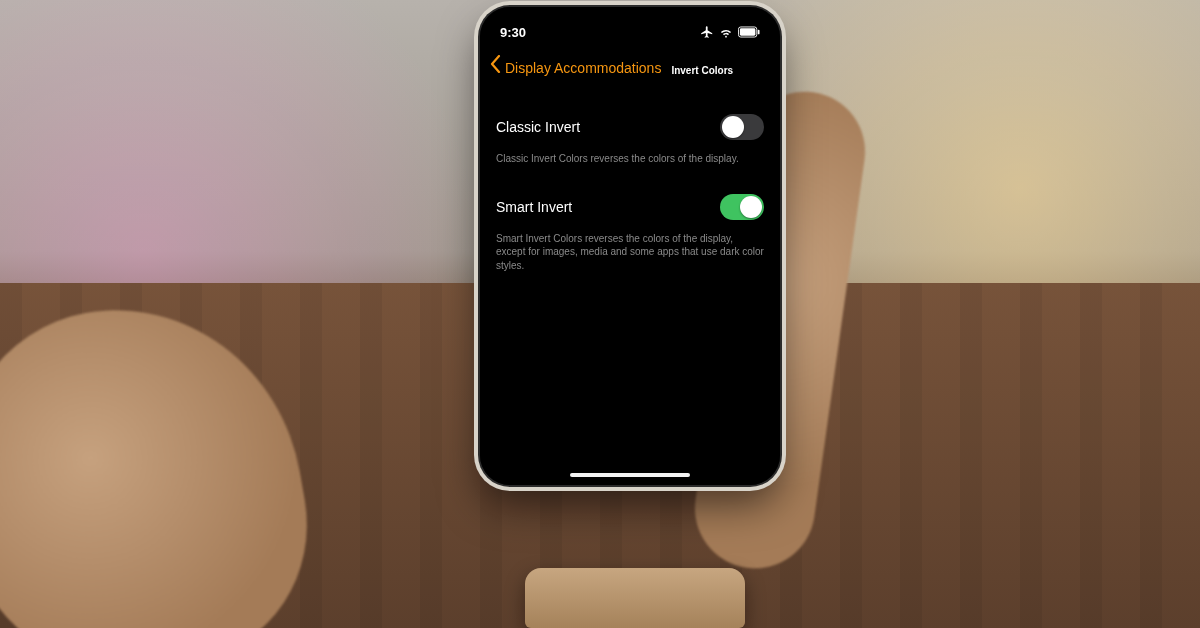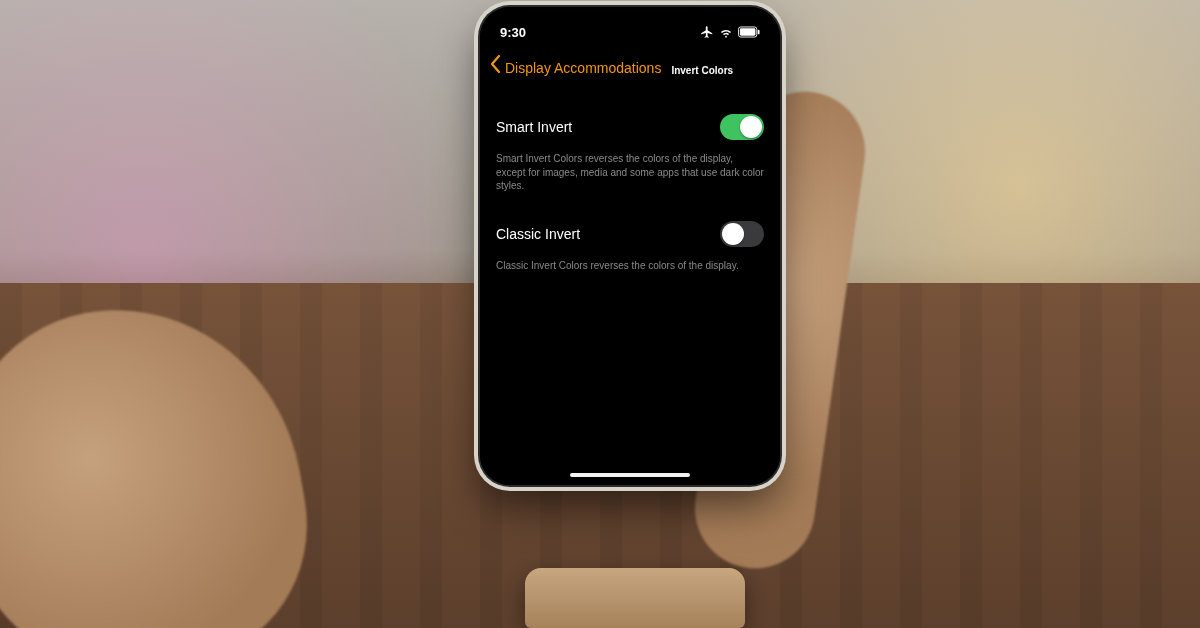--- a/index.html
+++ b/index.html
@@ -198,34 +198,34 @@
           <svg width="11" height="18" viewBox="0 0 11 18" fill="none">
               <path d="M9 1L2 9l7 8" stroke="#ff9500" stroke-width="2.2" stroke-linecap="round" stroke-linejoin="round"></path>
             </svg>
         </span>
         <span class="back-label">Display Accommodations</span>
         <span class="nav-title">Invert Colors</span>
       </div>
 
       <div class="group">
         <div class="row">
+          <span class="row-label">Classic Invert</span>
+          <span class="switch off">
+              <span class="knob"></span>
+            </span>
+        </div>
+        <div class="row-desc">Classic Invert Colors reverses the colors of the display.</div>
+      </div>
+
+      <div class="group">
+        <div class="row">
           <span class="row-label">Smart Invert</span>
           <span class="switch on">
               <span class="knob"></span>
             </span>
         </div>
         <div class="row-desc">Smart Invert Colors reverses the colors of the display, except for images, media and some apps that use dark color styles.</div>
       </div>
 
-      <div class="group">
-        <div class="row">
-          <span class="row-label">Classic Invert</span>
-          <span class="switch off">
-              <span class="knob"></span>
-            </span>
-        </div>
-        <div class="row-desc">Classic Invert Colors reverses the colors of the display.</div>
-      </div>
-
       <div class="home-indicator"></div>
     </div>
   </div>
 </div>
 
 </body></html>

